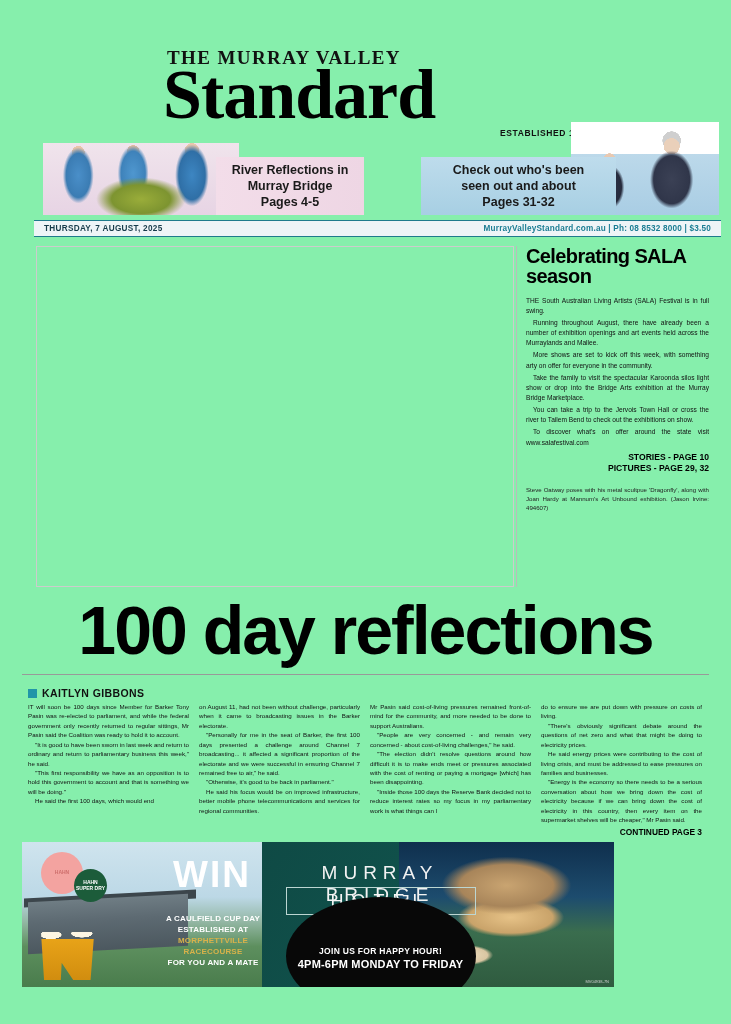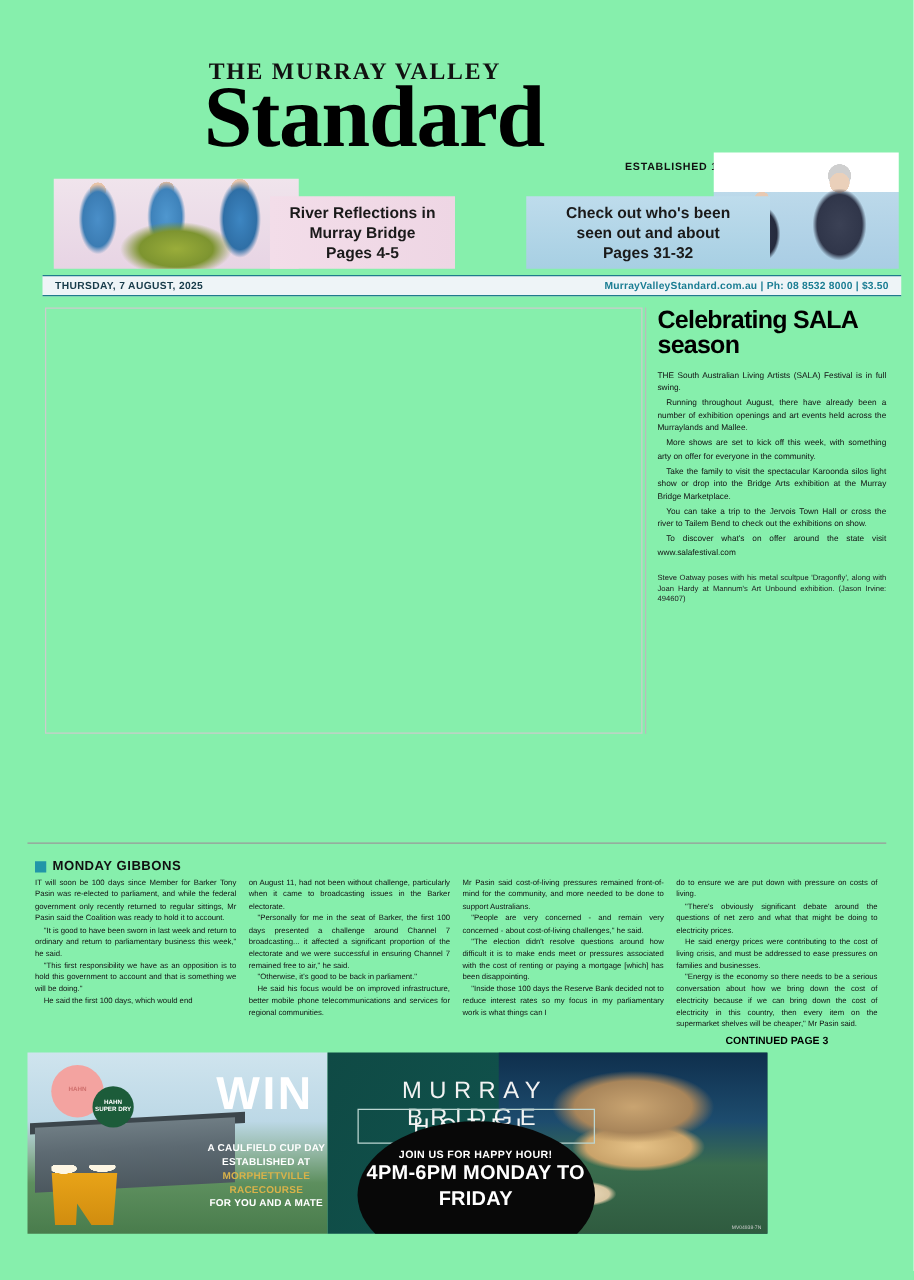--- a/index.html
+++ b/index.html
@@ -116,21 +116,21 @@
 
   
   .byline { position: absolute; left: 28px; top: 687px; display: flex; align-items: center; gap: 5px; }
   .byline .sq { width: 9px; height: 9px; background: #2196a8; }
   .byline .nm { font-weight: bold; font-size: 10.5px; letter-spacing: .4px; color: #111; }
 
   .cols { position: absolute; left: 28px; top: 702px; width: 681px; height: 128px; display: flex; gap: 10px; }
   .col { width: 161px; }
   .col p { font-size: 6.2px; line-height: 1.52; text-align: justify; color: #111; }
   .col p.indent { text-indent: 7px; }
-  .cont { text-align: center; font-weight: bold; font-size: 8.4px; margin-top: 3px; color: #000; }
+  .cont { text-align: right; font-weight: bold; font-size: 8.4px; margin-top: 3px; color: #000; }
 
   
   .ads { position: absolute; left: 22px; top: 842px; width: 592px; height: 145px; display: flex; }
   .ad-hahn {
     position: relative; width: 278px; height: 145px; overflow: hidden;
     background:
       linear-gradient(180deg,#cfe4ee 0%, #bcd8e6 38%, #93b7a4 55%, #5d8f5e 72%, #497c4c 100%);
   }
   .ad-hahn .grandstand {
     position: absolute; left: 6px; top: 56px; width: 160px; height: 52px;
@@ -202,21 +202,21 @@
   .ad-hotel .htl { font-size: 18px; letter-spacing: 8px; color: #f6f6f6; font-weight: 500; }
   .ad-hotel .blob {
     position: absolute; left: 24px; bottom: -28px; width: 190px; height: 118px;
     border-radius: 50%; background: #080808;
   }
   .ad-hotel .blob-txt {
     position: absolute; left: 28px; bottom: 16px; width: 182px; text-align: center;
     color: #fff; line-height: 1.3;
   }
   .ad-hotel .blob-txt .l1 { font-size: 8.5px; font-weight: bold; letter-spacing: .3px; }
-  .ad-hotel .blob-txt .l2 { font-size: 16px; font-weight: bold; letter-spacing: .2px; }
+  .ad-hotel .blob-txt .l2 { font-size: 11px; font-weight: bold; letter-spacing: .2px; }
   .ad-hotel .code { position: absolute; right: 5px; bottom: 3px; font-size: 4px; color: #cfcfcf; }
 </style>
 </head>
 <body>
 
 <div class="page">
 
   <div class="masthead">
     <div class="mast-kicker">THE MURRAY VALLEY</div>
     <div class="mast-title">Standard</div>
@@ -247,29 +247,34 @@
     <div class="hero-col">
       <div class="sala-head">Celebrating SALA season</div>
       <div class="sala-body">
         <p>THE South Australian Living Artists (SALA) Festival is in full swing.</p>
         <p class="indent">Running throughout August, there have already been a number of exhibition openings and art events held across the Murraylands and Mallee.</p>
         <p class="indent">More shows are set to kick off this week, with something arty on offer for everyone in the community.</p>
         <p class="indent">Take the family to visit the spectacular Karoonda silos light show or drop into the Bridge Arts exhibition at the Murray Bridge Marketplace.</p>
         <p class="indent">You can take a trip to the Jervois Town Hall or cross the river to Tailem Bend to check out the exhibitions on show.</p>
         <p class="indent">To discover what's on offer around the state visit www.salafestival.com</p>
       </div>
+      <div class="sala-refs">
+        <div>STORIES - PAGE 10</div>
+        <div>PICTURES - PAGE 29, 32</div>
+      </div>
       <div class="sala-caption">Steve Oatway poses with his metal scultpue 'Dragonfly', along with Joan Hardy at Mannum's Art Unbound exhibition. (Jason Irvine: 494607)</div>
     </div>
   </div>
 
+  <div class="headline">100 day reflections</div>
   <div class="rule"></div>
 
   <div class="byline">
     <span class="sq"></span>
-    <span class="nm">MONDAY GIBBONS</span>
+    <span class="nm">KAITLYN GIBBONS</span>
   </div>
 
   <div class="cols">
     <div class="col">
       <p>IT will soon be 100 days since Member for Barker Tony Pasin was re-elected to parliament, and while the federal government only recently returned to regular sittings, Mr Pasin said the Coalition was ready to hold it to account.</p>
       <p class="indent">"It is good to have been sworn in last week and return to ordinary and return to parliamentary business this week," he said.</p>
       <p class="indent">"This first responsibility we have as an opposition is to hold this government to account and that is something we will be doing."</p>
       <p class="indent">He said the first 100 days, which would end</p>
     </div>
     <div class="col">

